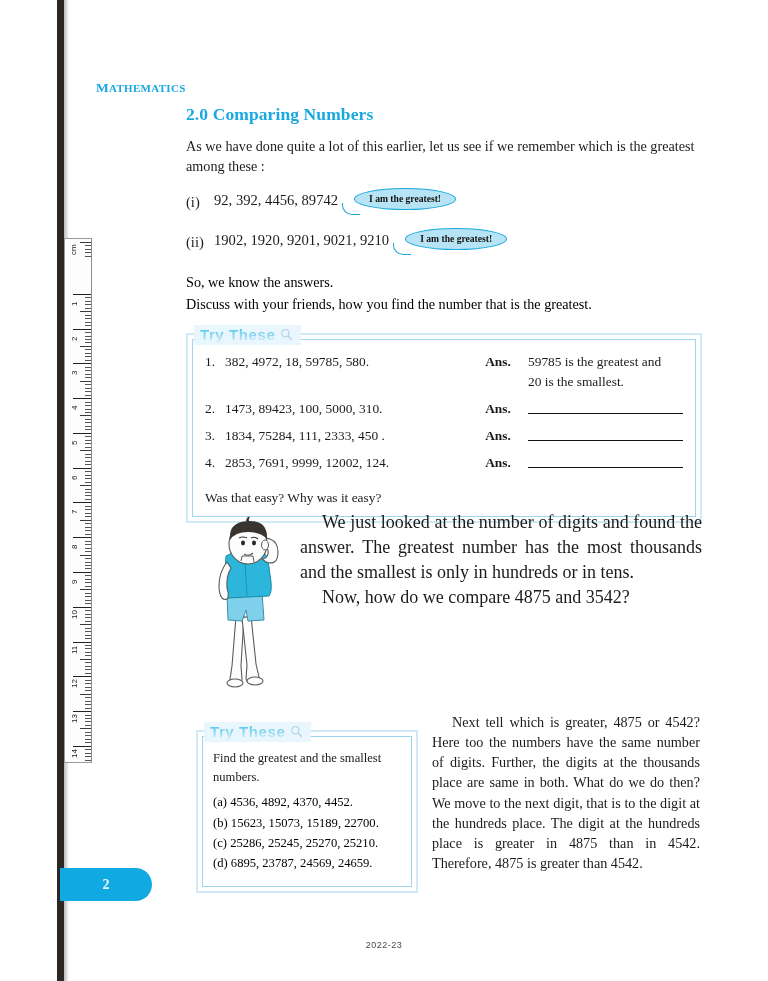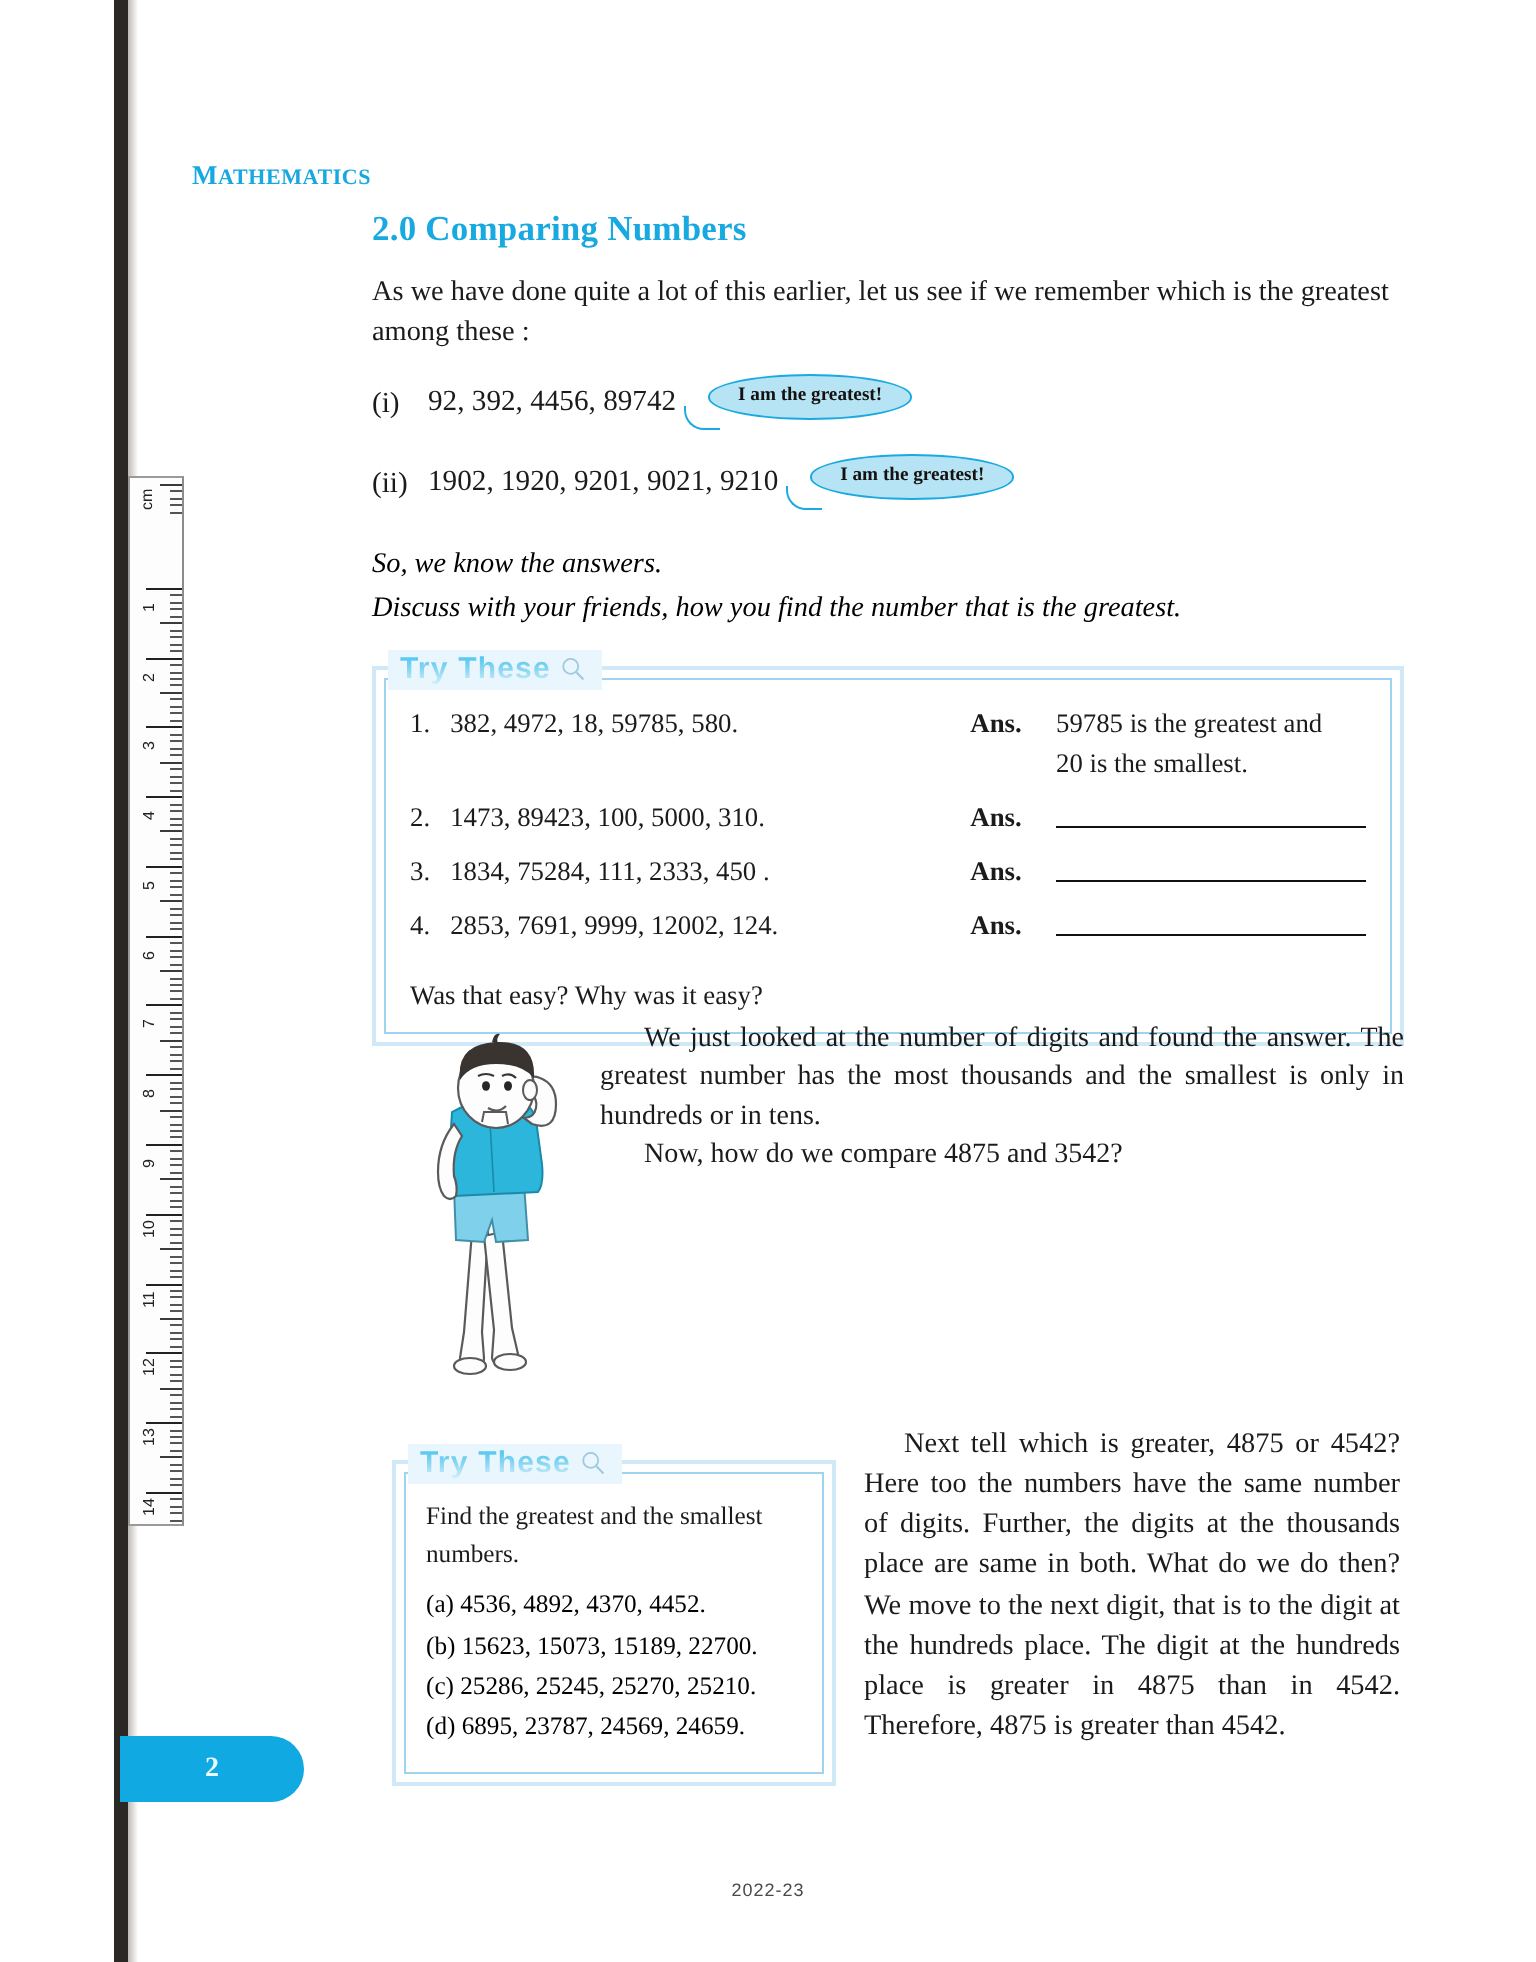--- a/index.html
+++ b/index.html
@@ -130,21 +130,21 @@
     position: absolute;
     left: -13px; bottom: -6px;
     width: 18px; height: 12px;
     border-left: 1.6px solid #1aaae0;
     border-bottom: 1.6px solid #1aaae0;
     border-bottom-left-radius: 10px;
     background: transparent;
   }
 
   .so-block { margin-top: 16px; }
-  .so-block p { margin: 0 0 2px 0; font-size: 14.2px; line-height:1.42;font-style:italic; }
+  .so-block p { margin: 0 0 2px 0; font-size: 14.2px; line-height:1.42; }
 
   
   .trythese {
     position: relative;
     border: 2px solid #cfe9f7;
     background: #ffffff;
     margin-top: 18px;
   }
   .trythese-inner {
     border: 1px solid #9ed4ee;
@@ -209,21 +209,21 @@
     width: 96px;
     height: 174px;
   }
 
   
   #para-right {
     position: absolute;
     left: 300px;
     top: 510px;
     width: 402px;
-    font-size: 14px;
+    font-size: 18px;
     line-height: 1.385;
     color: #1b1b1b;
     text-align: justify;
   }
   #para-right p { margin: 0; text-indent: 22px; }
 
   #para-bottom-right {
     position: absolute;
     left: 432px;
     top: 712px;

